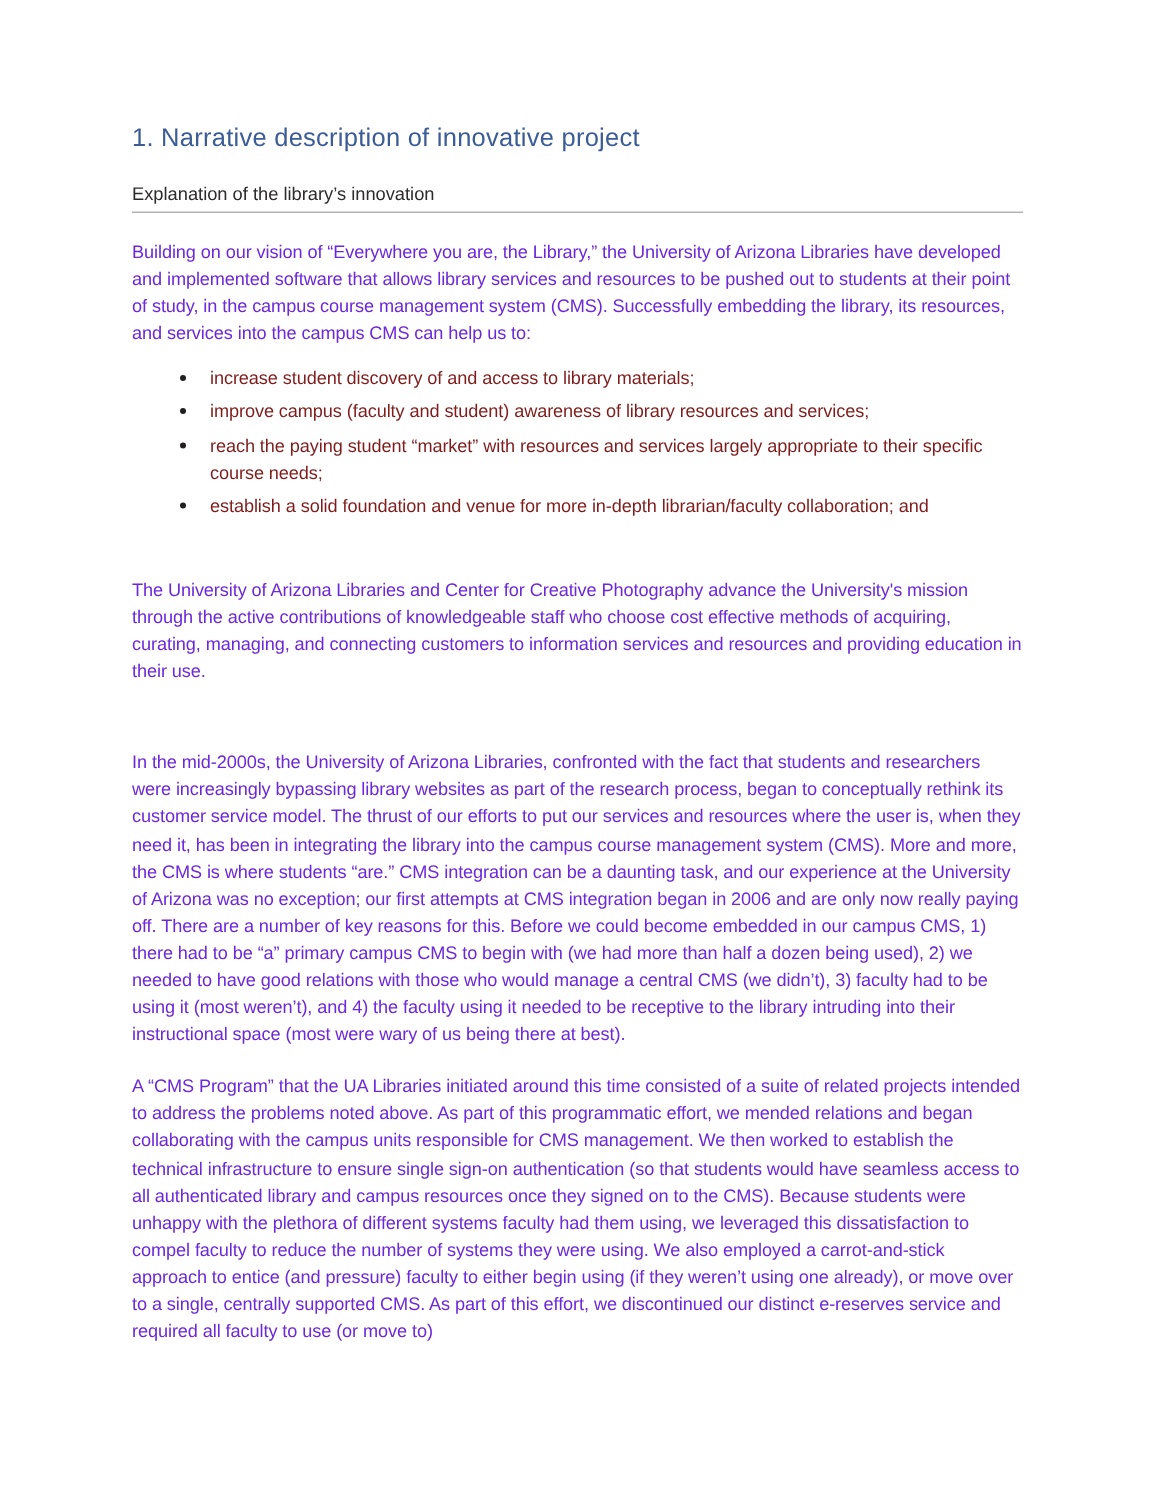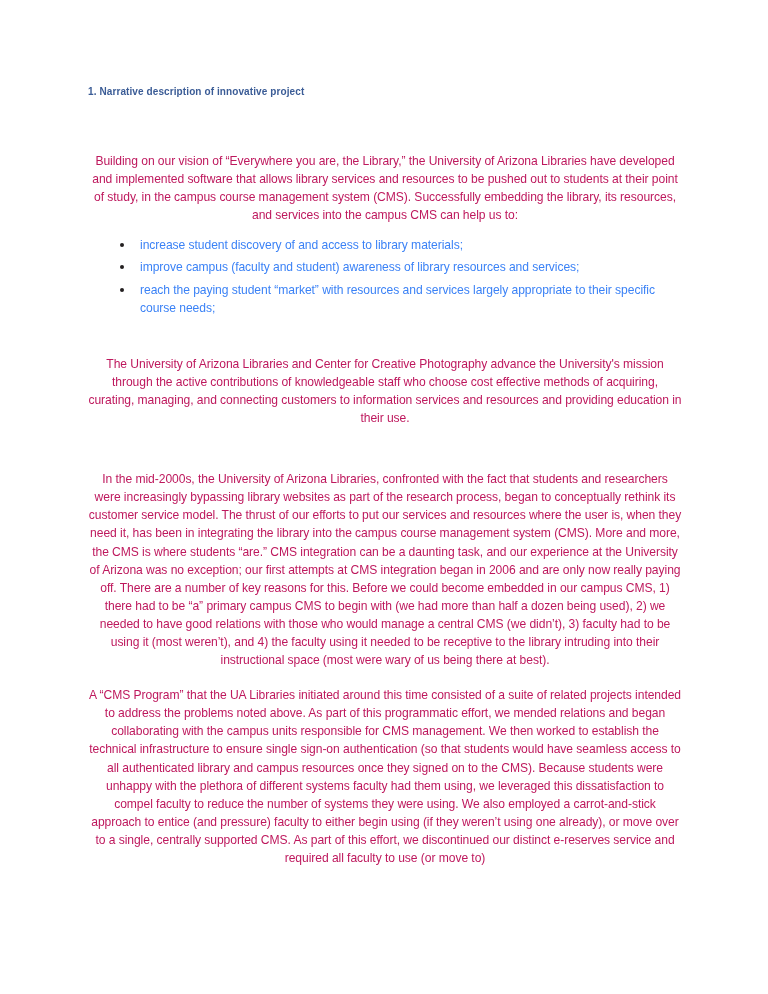--- a/index.html
+++ b/index.html
@@ -22,64 +22,64 @@
     overflow: hidden;
   }
   .content {
     position: absolute;
     left: 88px;
     top: 84px;
     width: 594px;
   }
   
   .h-main {
-    font-size: 10px;
-    font-weight: bold;
+    font-size: 17px;
+    font-weight: normal;
     color: #3b5c96;
     letter-spacing: 0.01em;
-    margin: 0 0 36px 0;
+    margin: 0 0 22px 0;
     line-height: 15px;
   }
   .h-sub {
     font-size: 12.2px;
     font-weight: normal;
     color: #2e2b2c;
     margin: 0;
     padding: 0 0 4px 0;
     line-height: 16px;
     border-bottom: 1.4px solid #b3b3b3;
     width: 594px;
   }
   
   p.body {
     font-size: 12.1px;
     line-height: 18.1px;
     margin: 0;
-    text-align: center;
-    color: #be185d;
+    text-align: left;
+    color: #6d28d9;
     letter-spacing: -0.005em;
   }
   .gap-sm { height: 12px; }
   .gap-md { height: 17px; }
   .gap-lg { height: 21px; }
   .gap-xl { height: 26px; }
 
   
   ul.bullets {
     list-style: none;
     margin: 0;
     padding: 0;
   }
   ul.bullets li {
     position: relative;
     padding-left: 52px;
     font-size: 12.1px;
     line-height: 18.1px;
     margin: 0 0 4px 0;
-    color: #3b82f6;
+    color: #7f1d1d;
     letter-spacing: -0.005em;
   }
   ul.bullets li:last-child { margin-bottom: 0; }
   ul.bullets li .bullet-dot {
     position: absolute;
     left: 32px;
     top: 7px;
     width: 4px;
     height: 4px;
     border-radius: 50%;
@@ -88,36 +88,41 @@
   .li-text { display: block; }
 </style>
 </head>
 <body>
 
 <div class="page">
   <div class="content">
 
     <h1 class="h-main">1. Narrative description of innovative project</h1>
 
+    <h2 class="h-sub">Explanation of the library’s innovation</h2>
     <div class="gap-md"></div>
     <p class="body">Building on our vision of “Everywhere you are, the Library,” the University of Arizona Libraries have developed and implemented software that allows library services and resources to be pushed out to students at their point of study, in the campus course management system (CMS). Successfully embedding the library, its resources, and services into the campus CMS can help us to:</p>
     <div class="gap-sm"></div>
 
     <ul class="bullets">
       <li>
         <span class="bullet-dot"></span>
         <span class="li-text">increase student discovery of and access to library materials;</span>
       </li>
       <li>
         <span class="bullet-dot"></span>
         <span class="li-text">improve campus (faculty and student) awareness of library resources and services;</span>
       </li>
       <li>
         <span class="bullet-dot"></span>
         <span class="li-text">reach the paying student “market” with resources and services largely appropriate to their specific course needs;</span>
+      </li>
+      <li>
+        <span class="bullet-dot"></span>
+        <span class="li-text">establish a solid foundation and venue for more in-depth librarian/faculty collaboration; and</span>
       </li>
     </ul>
 
     <div class="gap-lg"></div>
 
     <div class="gap-md"></div>
     <p class="body">The University of Arizona Libraries and Center for Creative Photography advance the University's mission through the active contributions of knowledgeable staff who choose cost effective methods of acquiring, curating, managing, and connecting customers to information services and resources and providing education in their use.</p>
 
     <div class="gap-xl"></div>
 

